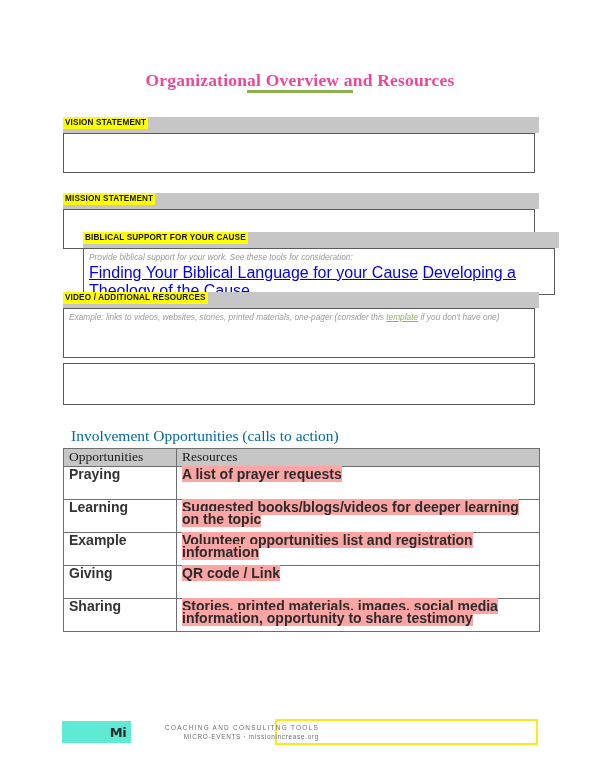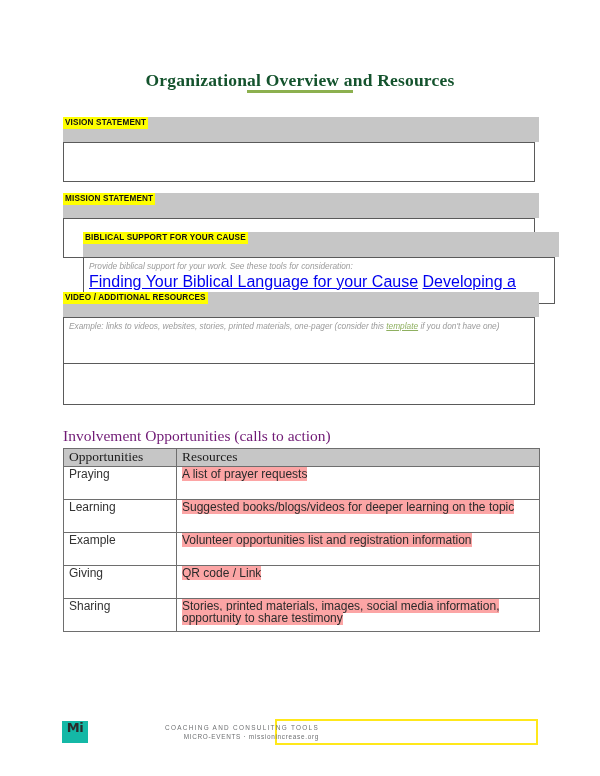--- a/index.html
+++ b/index.html
@@ -26,41 +26,41 @@
   .doc-title {
     position: absolute;
     left: 0;
     right: 0;
     top: 70px;
     text-align: center;
     font-family: "Liberation Serif", serif;
     font-size: 17.5px;
     font-weight: 700;
     letter-spacing: 0.2px;
-    color: #14532d;
+    color: #ec4899;
   }
   .title-rule {
     position: absolute;
     left: 50%;
     transform: translateX(-50%);
     top: 90px;
     width: 106px;
     height: 3px;
     background: #8cb04f;
   }
 
   
   .section {
     position: absolute;
     left: 63px;
     width: 476px;
   }
   .sec-headbar {
     position: relative;
-    height: 25px;
+    height: 16px;
     background: #c6c6c6;
     width: 100%;
   }
   .sec-label {
     position: absolute;
     left: 0;
     top: 0;
     height: 12px;
     line-height: 12px;
     padding: 0 2px 0 2px;
@@ -98,26 +98,26 @@
   #sec-biblical { top: 232px; margin-left: 20px; }
   #sec-biblical .sec-box { height: 47px; }
   #sec-video    { top: 292px; }
   #sec-video    .sec-box { height: 50px; }
   #sec-orgneeds { top: 363px; }
   #sec-orgneeds .sec-box { height: 42px; }
 
   
   .table-heading {
     position: absolute;
-    left: 63px;
+    left: 71px;
     top: 427px;
     font-family: "Liberation Serif", serif;
     font-size: 15.5px;
     font-weight: 400;
-    color: #701a75;
+    color: #0369a1;
   }
   table.involvement {
     position: absolute;
     left: 63px;
     top: 448px;
     width: 476px;
     border-collapse: collapse;
     table-layout: fixed;
     border-radius: 7px;
   }
@@ -130,43 +130,45 @@
   table.involvement th {
     background: #c6c6c6;
     font-family: "Liberation Serif", serif;
     font-size: 13.5px;
     font-weight: 400;
     text-align: left;
     padding: 0px 4px 1px 5px;
     color: #1a1a1a;
   }
   table.involvement td {
-    font-size: 12px;
+    font-size: 14px;
     color: #333333;
     height: 28px;
     line-height: 11.5px;
+    font-weight: bold;
   }
   col.c-opp { width: 113px; }
   col.c-res { width: 363px; }
   .hl {
     background: #fca5a5;
     color: #2b2b2b;
   }
 
   
   .logo {
     position: absolute;
     left: 62px;
     top: 721px;
     width: 26px;
     height: 22px;
-    background: #14b8a6;
+    background: #5eead4;
     display: flex;
-    align-items: flex-start;
+    align-items: center;
     justify-content: center;
+    padding-left: 43px;
   }
   .logo span {
     font-family: "DejaVu Sans", sans-serif;
     font-size: 13px;
     font-weight: 700;
     color: #2b2b2b;
     letter-spacing: -0.4px;
     line-height: 1;
   }
   .footer-box {

